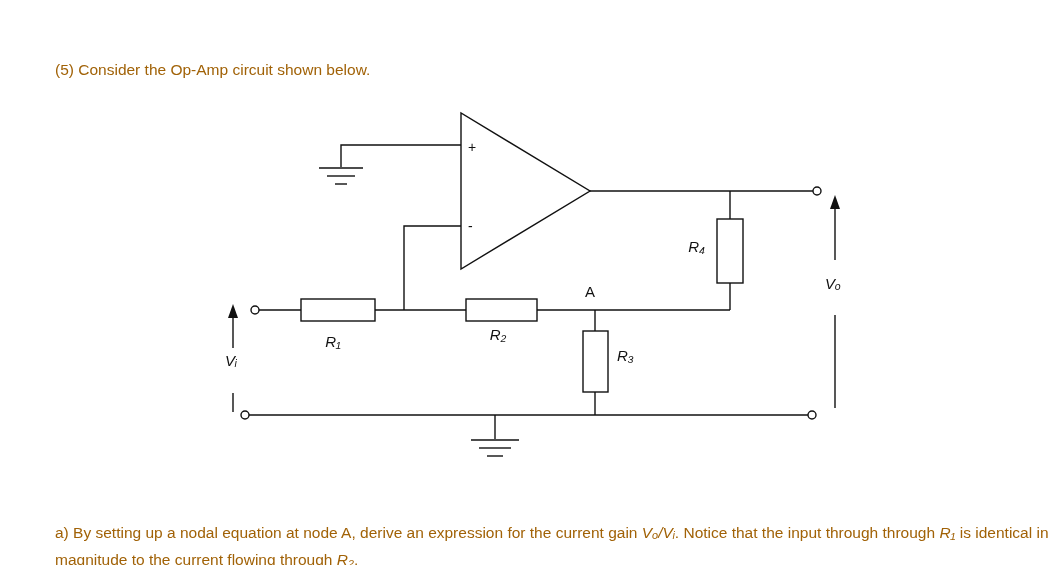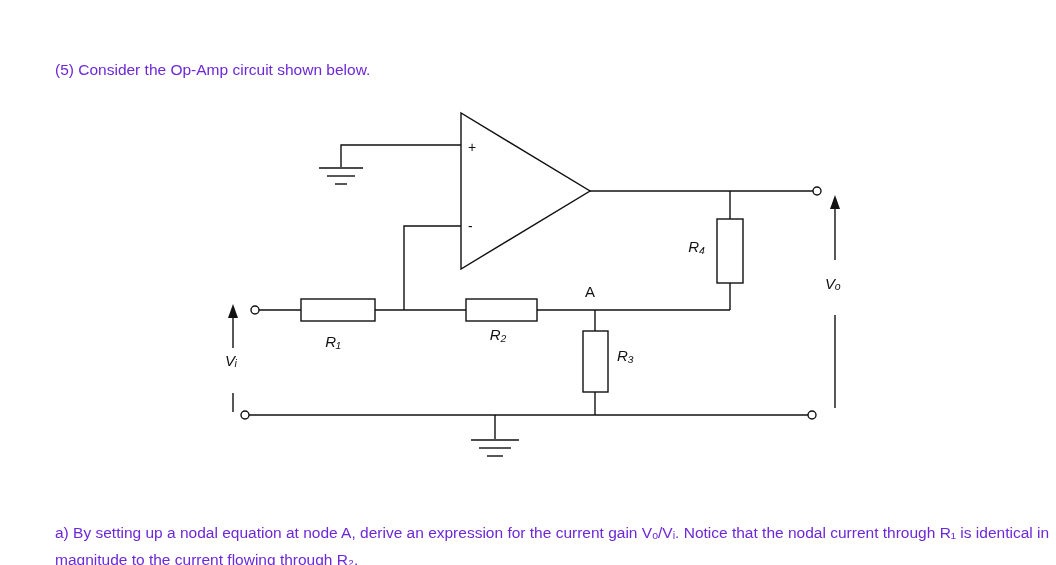--- a/index.html
+++ b/index.html
@@ -6,39 +6,39 @@
     margin: 0;
     padding: 0;
     background: #ffffff;
   }
   .page {
     position: relative;
     width: 1056px;
     height: 565px;
     background: #ffffff;
     font-family: "Liberation Sans", "DejaVu Sans", sans-serif;
-    color: #6d28d9;
+    color: #a16207;
     overflow: hidden;
   }
   .heading {
     position: absolute;
     left: 55px;
     top: 61px;
     font-size: 15.5px;
     white-space: nowrap;
   }
   .part-a {
     position: absolute;
     left: 55px;
     top: 503px;
     width: 1000px;
     font-size: 15.5px;
     line-height: 27px;
   }
-  .var { }
+  .var { font-style: italic; }
   .circuit-svg {
     position: absolute;
     left: 0;
     top: 0;
   }
   .circuit-svg text {
     font-family: "Liberation Sans", "DejaVu Sans", sans-serif;
     fill: #111111;
   }
   .lbl { font-size: 15px; font-style: italic; }
@@ -109,15 +109,15 @@
     <text x="468" y="231" class="sign">-</text>
     <text x="333" y="347" class="lbl" text-anchor="middle">R₁</text>
     <text x="498" y="340" class="lbl" text-anchor="middle">R₂</text>
     <text x="617" y="361" class="lbl">R₃</text>
     <text x="705" y="252" class="lbl" text-anchor="end">R₄</text>
     <text x="585" y="297" class="lbl-upright">A</text>
     <text x="231" y="366" class="lbl" text-anchor="middle">Vᵢ</text>
     <text x="833" y="289" class="lbl" text-anchor="middle">Vₒ</text>
   </svg>
 
-  <p class="part-a"><span>a) By setting up a nodal equation at node A, derive an expression for the current gain </span><span class="var">Vₒ/Vᵢ</span><span>. Notice that the nodal current through </span><span class="var">R₁</span><span> is identical in magnitude to the current flowing through </span><span class="var">R₂</span><span>.</span></p>
+  <p class="part-a"><span>a) By setting up a nodal equation at node A, derive an expression for the current gain </span><span class="var">Vₒ/Vᵢ</span><span>. Notice that the input through through </span><span class="var">R₁</span><span> is identical in magnitude to the current flowing through </span><span class="var">R₂</span><span>.</span></p>
 
 </div>
 
 </body></html>

